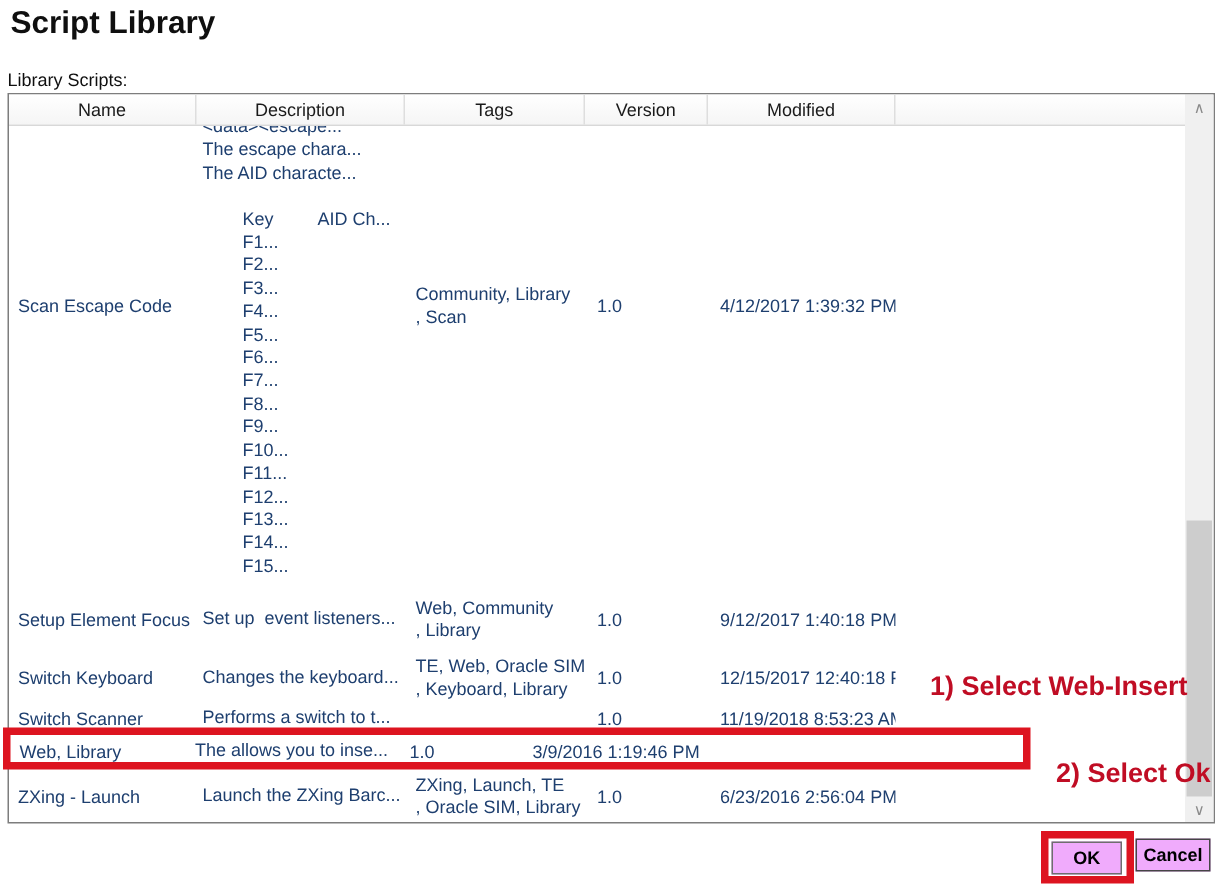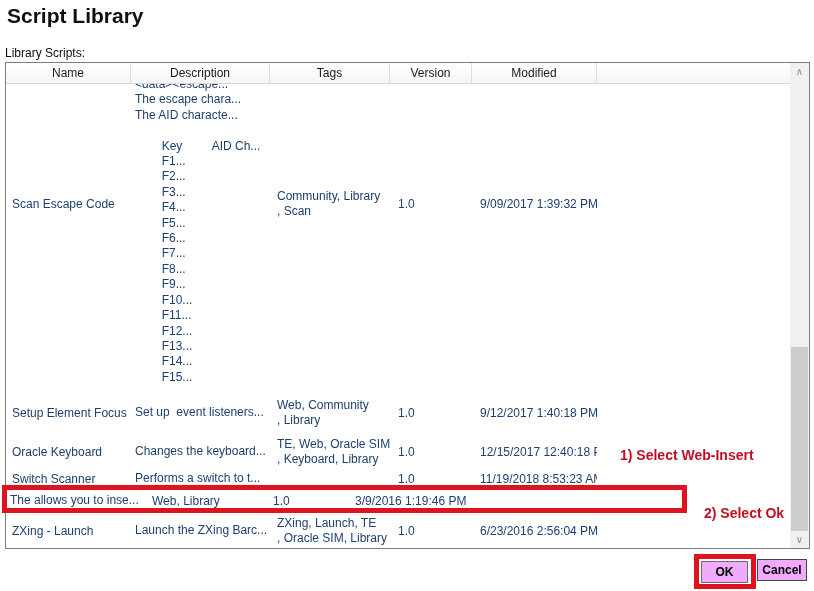--- a/index.html
+++ b/index.html
@@ -40,21 +40,21 @@
 
   .btn{position:absolute;box-sizing:border-box;background:#f0abfc;border:1px solid #6e6e6e;
        font-size:12px;font-weight:bold;color:#000;display:flex;align-items:center;justify-content:center;
        font-family:"Liberation Sans", sans-serif;padding:0;}
   .btn-ok{left:701px;top:561px;width:47px;height:22px;}
   .btn-cancel{left:757px;top:559px;width:50px;height:22px;border-color:#454545;}
 
   .rbox{position:absolute;box-sizing:border-box;border:5px solid var(--red);}
   .rbox-row{left:2px;top:485px;width:685px;height:28px;}
   .rbox-ok{left:694px;top:554px;width:62px;height:35px;}
-  .rtext{position:absolute;color:var(--redtext);font-weight:bold;font-size:14px;white-space:nowrap;}
+  .rtext{position:absolute;color:var(--redtext);font-weight:bold;font-size:18px;white-space:nowrap;}
   .rtext-1{left:620px;top:447px;}
   .rtext-2{left:704px;top:505px;}
 </style>
 </head>
 <body>
 
 <div class="title">Script Library</div>
 <div class="lbl">Library Scripts:</div>
 
 <div class="table">
@@ -89,38 +89,38 @@
         F12...
         F13...
         F14...
         F15...</div>
         </div>
         <div class="cell c2">
           <div class="tagblock">Community, Library
 , Scan</div>
         </div>
         <div class="cell c3">1.0</div>
-        <div class="cell c4">9/09/2017 1:39:32 PM</div>
+        <div class="cell c4">4/12/2017 1:39:32 PM</div>
         <div class="cell c5"></div>
       </div>
       <div class="row row-1">
         <div class="cell c0">Setup Element Focus</div>
         <div class="cell c1">
           <div class="pre">Set up  event listeners...</div>
         </div>
         <div class="cell c2">
           <div class="tagblock">Web, Community
 , Library</div>
         </div>
         <div class="cell c3">1.0</div>
         <div class="cell c4">9/12/2017 1:40:18 PM</div>
         <div class="cell c5"></div>
       </div>
       <div class="row row-2">
-        <div class="cell c0">Oracle Keyboard</div>
+        <div class="cell c0">Switch Keyboard</div>
         <div class="cell c1">
           <div class="pre">Changes the keyboard...</div>
         </div>
         <div class="cell c2">
           <div class="tagblock">TE, Web, Oracle SIM
 , Keyboard, Library</div>
         </div>
         <div class="cell c3">1.0</div>
         <div class="cell c4">12/15/2017 12:40:18 PM</div>
         <div class="cell c5"></div>
@@ -131,25 +131,25 @@
           <div class="pre">Performs a switch to t...</div>
         </div>
         <div class="cell c2">
           <div class="tagblock"></div>
         </div>
         <div class="cell c3">1.0</div>
         <div class="cell c4">11/19/2018 8:53:23 AM</div>
         <div class="cell c5"></div>
       </div>
       <div class="row row-4">
+        <div class="cell c2">
+          <div class="tagblock">Web, Library</div>
+        </div>
         <div class="cell c1">
           <div class="pre">The allows you to inse...</div>
-        </div>
-        <div class="cell c2">
-          <div class="tagblock">Web, Library</div>
         </div>
         <div class="cell c3">1.0</div>
         <div class="cell c4">3/9/2016 1:19:46 PM</div>
         <div class="cell c5"></div>
       </div>
       <div class="row row-5">
         <div class="cell c0">ZXing - Launch</div>
         <div class="cell c1">
           <div class="pre">Launch the ZXing Barc...</div>
         </div>

